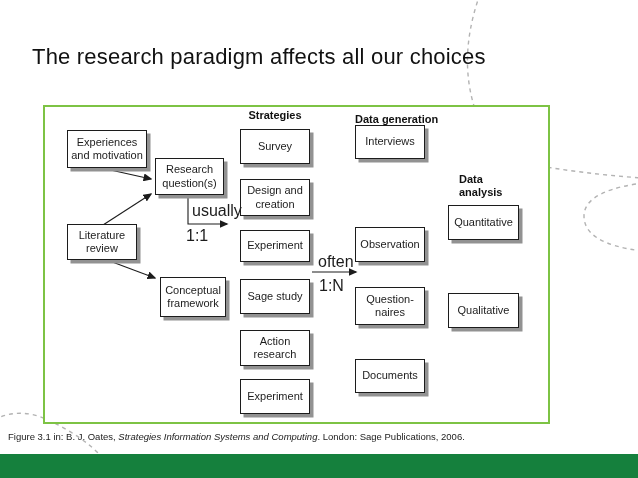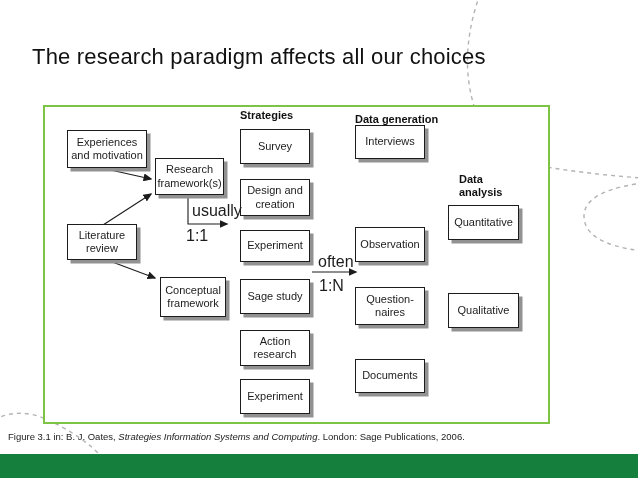--- a/index.html
+++ b/index.html
@@ -71,29 +71,29 @@
       </defs>
       <g stroke="#1c1c1c" stroke-width="1.1" fill="none">
         <path d="M 52,60 L 106,72" marker-end="url(#ah)"></path>
         <path d="M 58,118 L 106,87" marker-end="url(#ah)"></path>
         <path d="M 62,153 L 110,171" marker-end="url(#ah)"></path>
         <path d="M 143,88 L 143,117 L 182,117" marker-end="url(#ah)"></path>
         <path d="M 267,165 L 311,165" marker-end="url(#ah)"></path>
       </g>
     </svg>
 
-    <div class="col-header" style="left:195px;top:2px;width:70px;">Strategies</div>
+    <div class="col-header" style="left:195px;top:2px;width:70px;text-align:center;">Strategies</div>
     <div class="col-header" style="left:310px;top:6px;width:100px;">Data generation methods</div>
     <div class="col-header" style="left:414px;top:66px;width:58px;">Data analysis</div>
 
     <div class="box" style="left:22px;top:23px;width:80px;height:38px;">
         <span>Experiences and motivation</span>
       </div>
     <div class="box" style="left:110px;top:51px;width:69px;height:37px;">
-        <span>Research framework(s)</span>
+        <span>Research question(s)</span>
       </div>
     <div class="box" style="left:22px;top:117px;width:70px;height:36px;">
         <span>Literature review</span>
       </div>
     <div class="box" style="left:115px;top:170px;width:66px;height:40px;">
         <span>Conceptual framework</span>
       </div>
 
     <div class="box" style="left:195px;top:22px;width:70px;height:35px;">
         <span>Survey</span>

